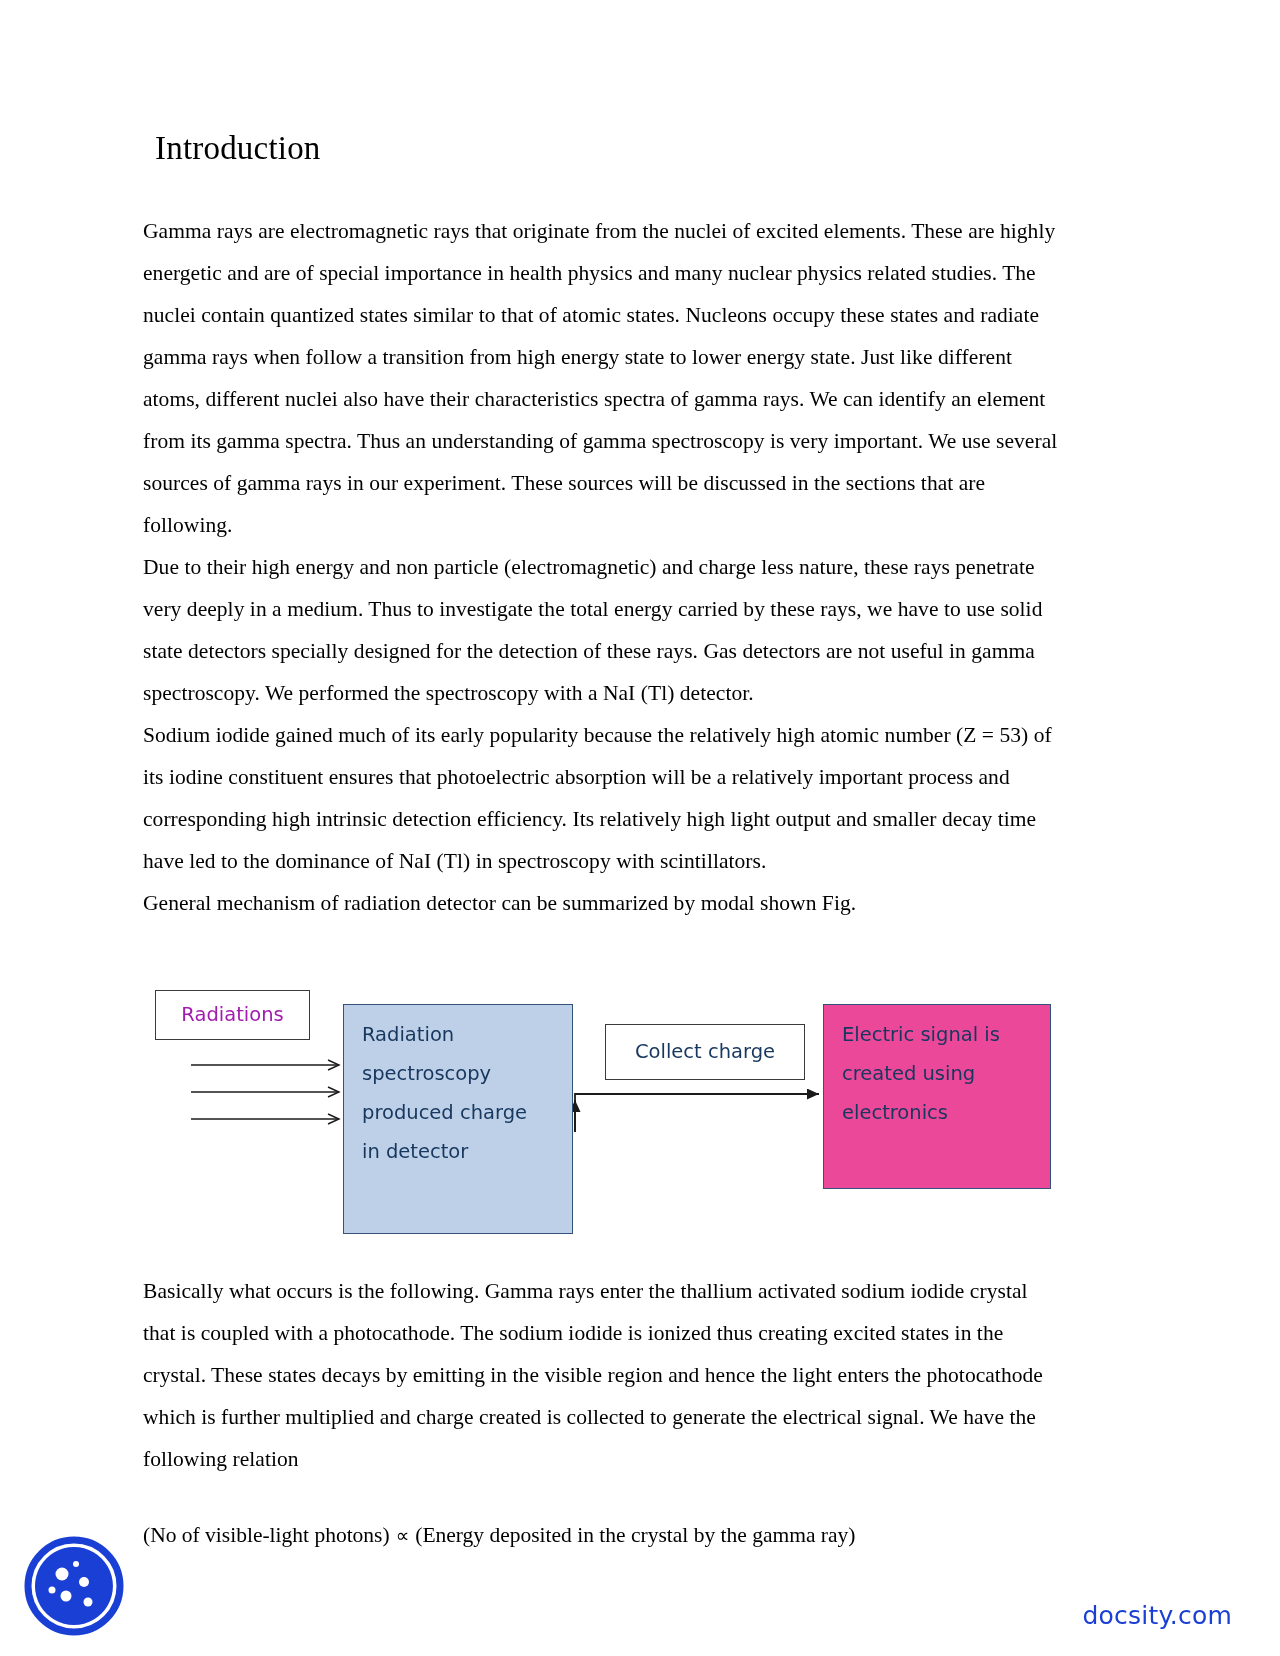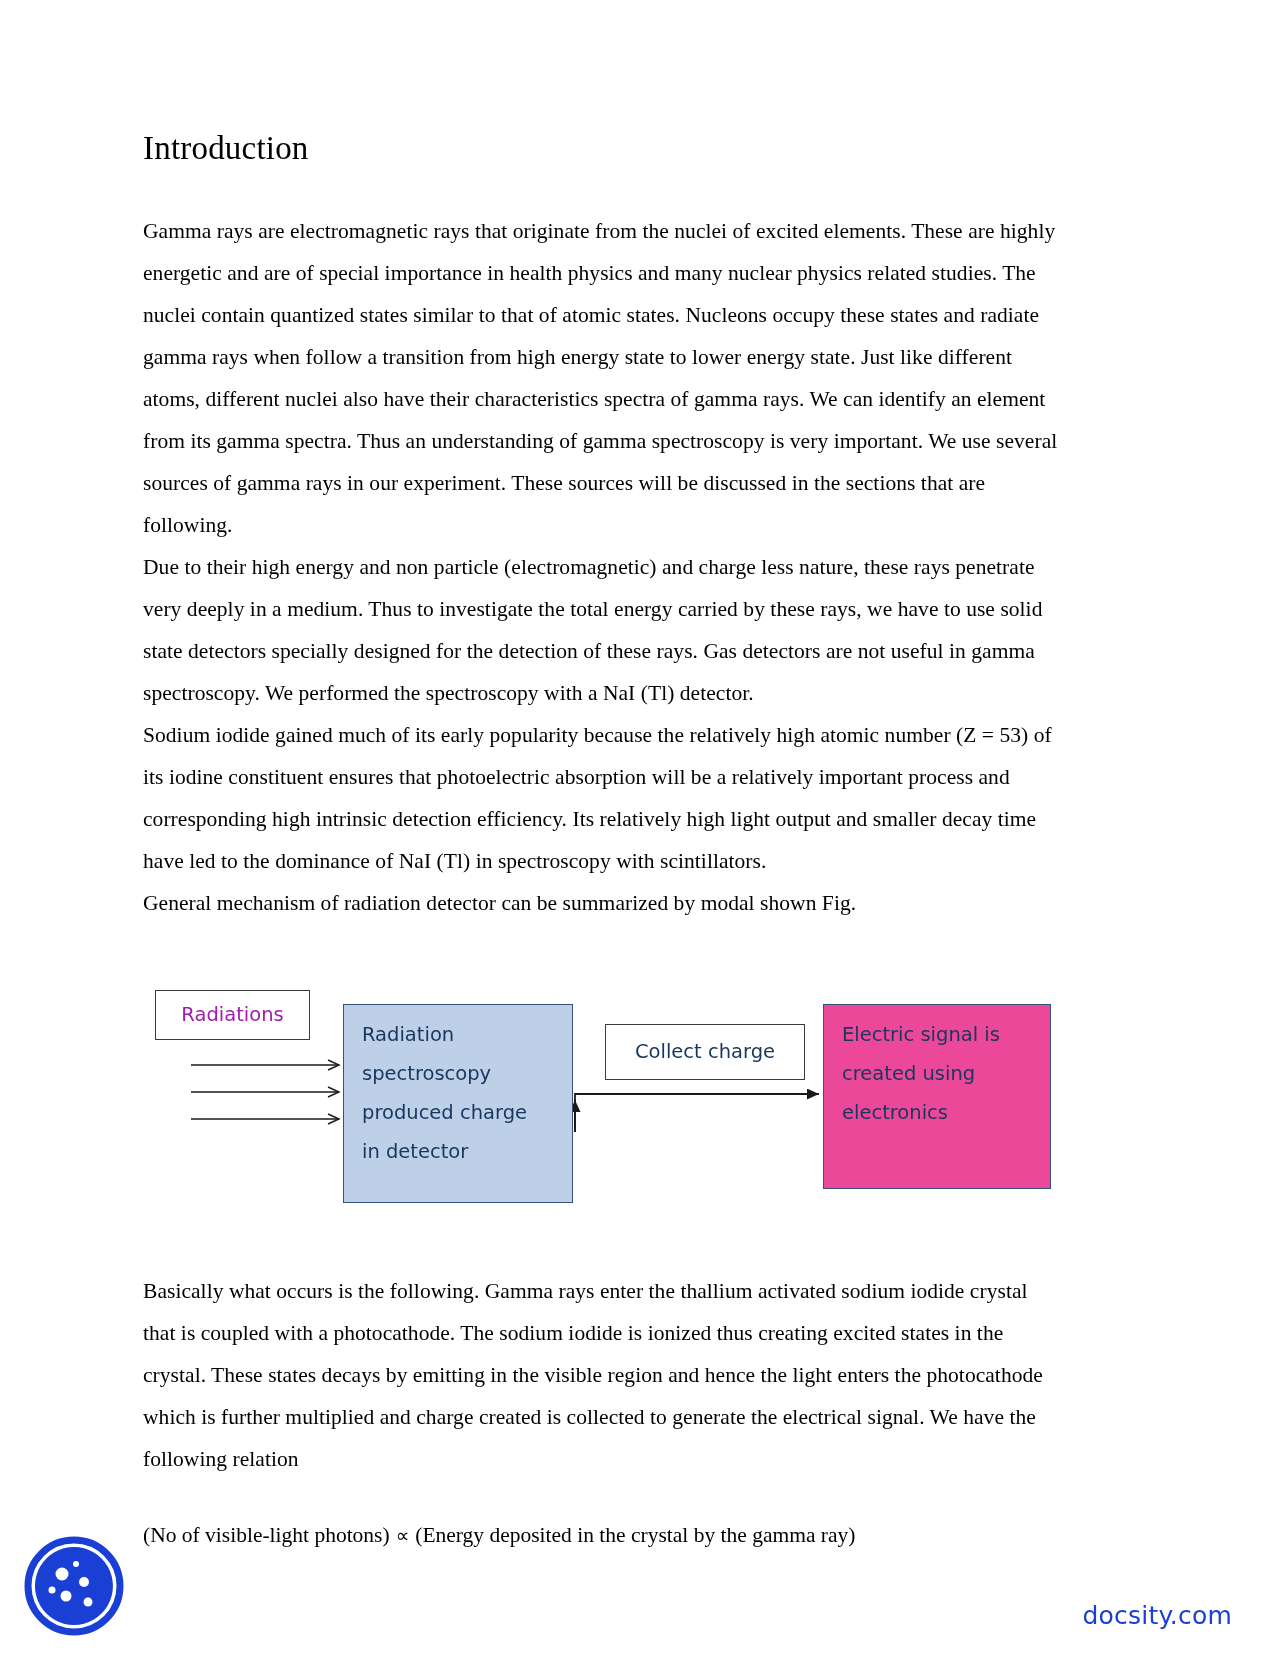--- a/index.html
+++ b/index.html
@@ -29,21 +29,21 @@
     left: 143px;
     top: 130px;
     width: 920px;
   }
 
   h1.section-title {
     font-family: "Liberation Serif", "DejaVu Serif", serif;
     font-size: 33px;
     font-weight: normal;
     letter-spacing: 0.2px;
-    margin: 0 0 44px 0;
+    margin: 0 0 44px 12px;
     line-height: 1.1;
   }
 
   h1.section-title-2 {
     font-family: "Liberation Serif", "DejaVu Serif", serif;
     font-size: 33px;
     font-weight: normal;
     letter-spacing: 0.2px;
     margin: 53px 0 40px 0;
     line-height: 1.1;
@@ -98,21 +98,21 @@
     text-align: center;
     line-height: 36px;
     padding: 6px 4px;
     color: #a21caf;
   }
 
   .box-detector {
     left: 200px;
     top: 22px;
     width: 230px;
-    height: 199px;
+    height: 230px;
     background: #bdd0e8;
     border: 1.4px solid #35537a;
     padding: 10px 0 0 18px;
     line-height: 39px;
   }
 
   .box-collect {
     left: 462px;
     top: 42px;
     width: 200px;

